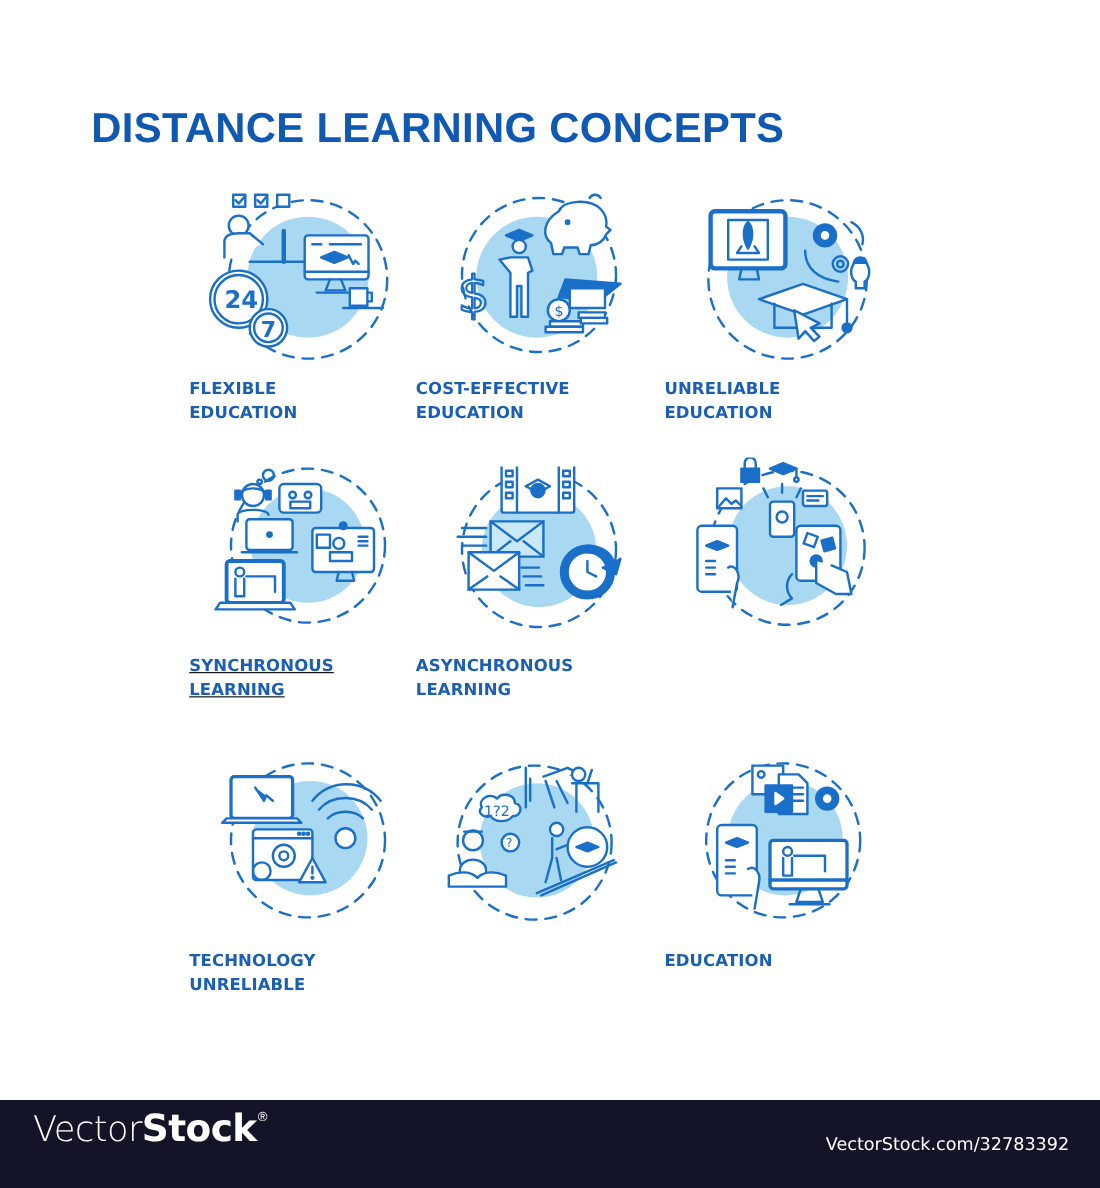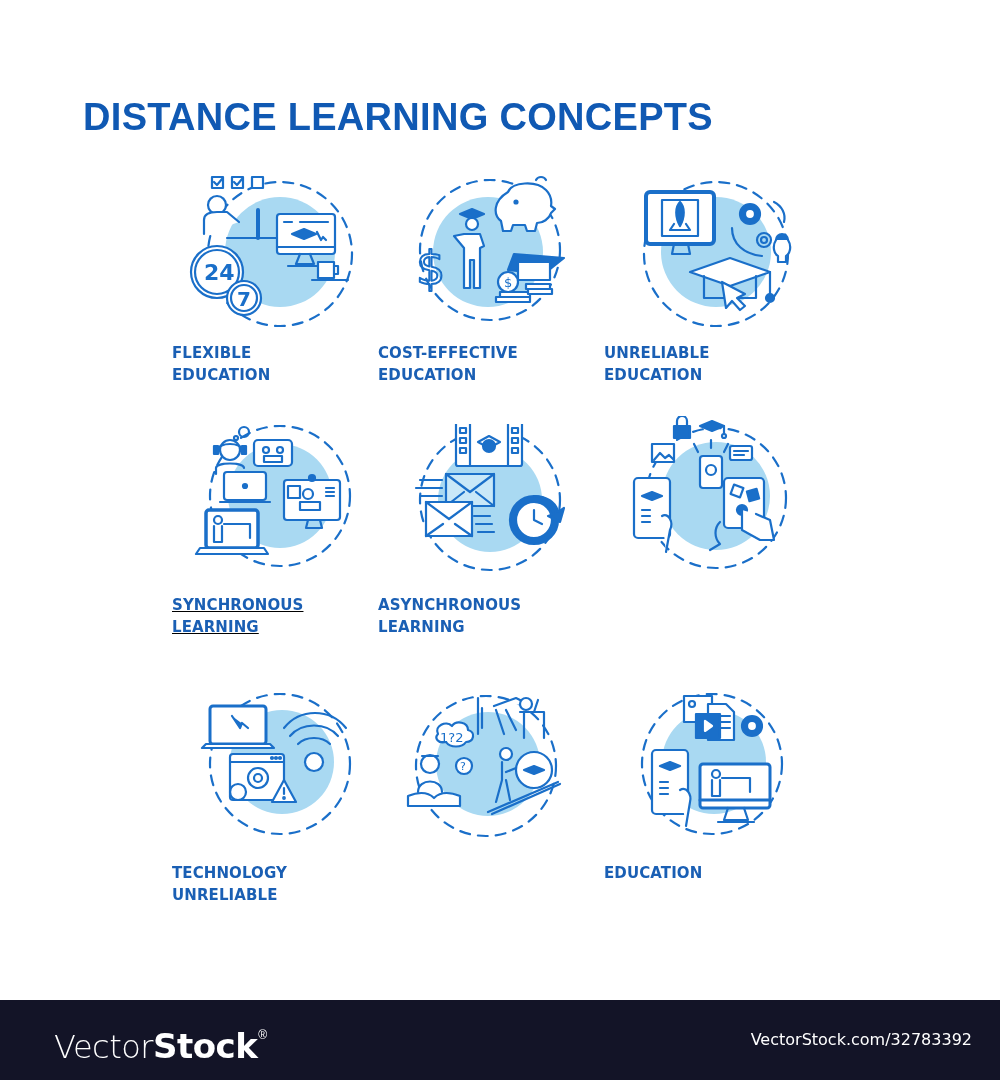--- a/index.html
+++ b/index.html
@@ -16,21 +16,21 @@
   .icon-wrap { position: relative; width: 220px; height: 170px; }
   .icon-wrap svg { position: absolute; left: 0; top: 0; }
   .label {
     font-weight: 700; font-size: 15px; line-height: 22px; color: #1a5fb4;
     font-family: "DejaVu Sans", sans-serif; letter-spacing: 0.1px;
   }
   .footer {
     position: absolute; left: 0; top: 1000px; width: 1000px; height: 80px; background: #131427;
     color: #ffffff;
   }
-  .brand { position: absolute; left: 30px; top: 26px; font-size: 34px; letter-spacing: -0.5px; margin-left: 24px; }
+  .brand { position: absolute; left: 30px; top: 6px; font-size: 34px; letter-spacing: -0.5px; }
   .brand .thin { font-weight: 300; font-family: "DejaVu Sans", sans-serif; font-size: 32px; }
   .brand .bold { font-weight: 700; font-family: "DejaVu Sans", sans-serif; }
   .brand .reg { font-size: 12px; vertical-align: top; position: relative; top: 2px; margin-left: 1px; }
   .ref { position: absolute; right: 28px; top: 30px; font-size: 16px; font-family: "DejaVu Sans", sans-serif; }
 </style>
 </head>
 <body>
 
 <div class="title">DISTANCE LEARNING CONCEPTS</div>
 

